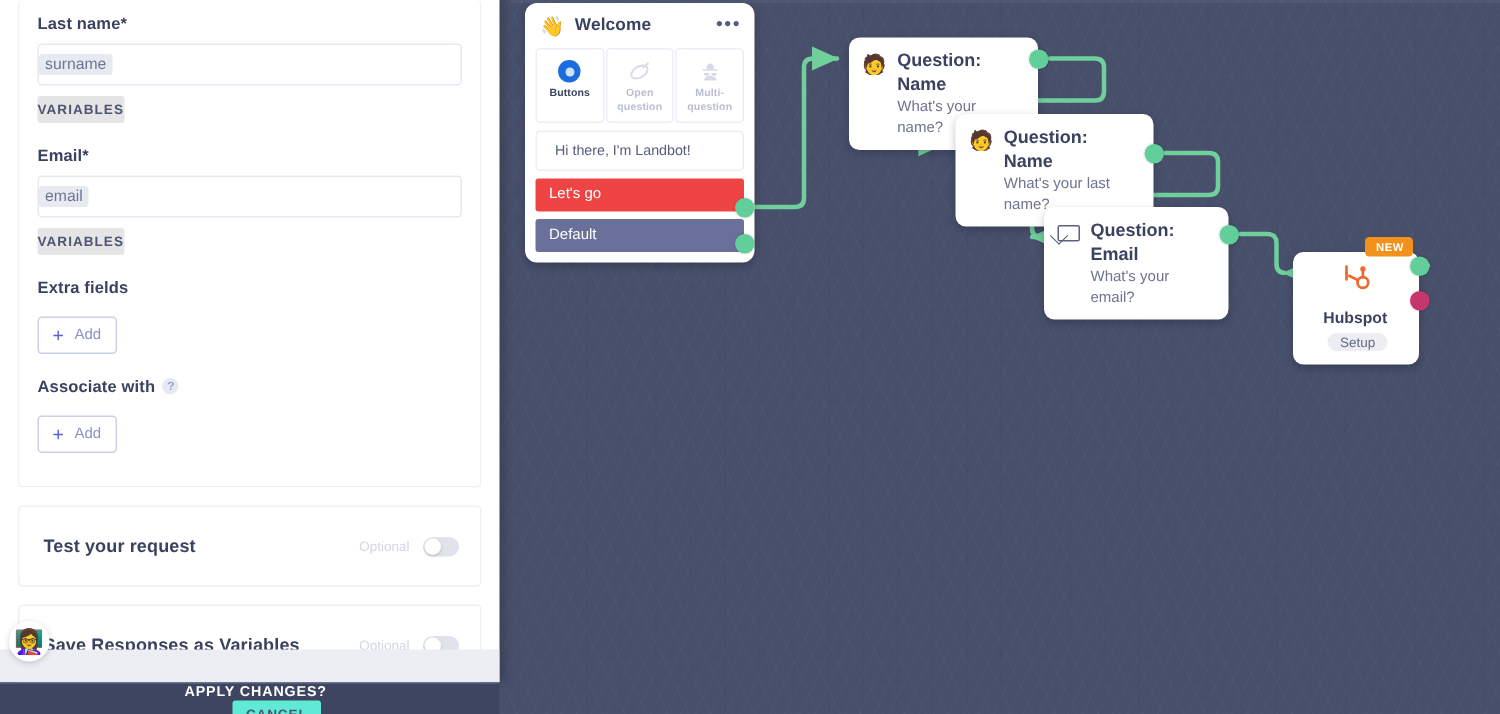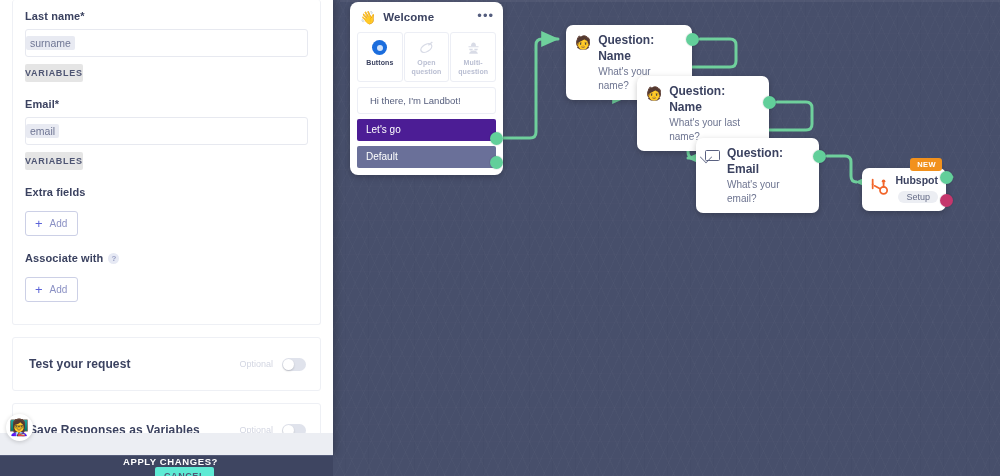--- a/index.html
+++ b/index.html
@@ -92,21 +92,21 @@
     border: 1px solid #eceef5;
     border-radius: 3px;
     padding: 7px 12px;
     font-size: 9.5px; color: #555d7c;
   }
   .choice {
     margin: 5px 7px 0; height: 22px; border-radius: 2px;
     display: flex; align-items: center; padding-left: 9px;
     font-size: 10px; color: #fff; position: relative;
   }
-  .choice.go { background: #4c1d95; }
+  .choice.go { background: #ef4444; }
   .choice.def { background: #6a7099; margin-bottom: 7px; }
 
   
   .qnode { padding: 7px 26px 8px 9px; display: flex; align-items: flex-start; gap: 7px; }
   .qnode .qico { font-size: 13px; line-height: 1; margin-top: 4px; flex: none; }
   .qnode .qttl { font-size: 12px; font-weight: bold; color: #3b4260; line-height: 1.35; }
   .qnode .qsub { font-size: 10px; color: #6d7490; line-height: 1.35; margin-top: 1px; }
   #q-name1  { left: 566px; top: 25px;  width: 126px; }
   #q-name2  { left: 637px; top: 76px;  width: 132px; }
   #q-email  { left: 696px; top: 138px; width: 123px; }
@@ -118,21 +118,21 @@
   .env::after {
     content:""; position:absolute; left:0.3px; top:0.1px;
     width:10.5px; height:10.5px; border-right:1.6px solid #5a6181; border-bottom:1.6px solid #5a6181;
     transform: rotate(45deg) scale(.72); transform-origin: top left;
   }
 
   
   #hubspot-node {
     left: 862px; top: 168px; width: 84px;
     padding: 6px 8px 7px 7px;
-    display: flex; align-items: center; gap: 5px;
+    display: flex; align-items: center; gap: 5px; flex-direction: column;
   }
   #hs-badge {
     position: absolute; right: 4px; top: -10px;
     background: #f2911c; color: #fff;
     font-size: 7.5px; font-weight: bold; letter-spacing: .4px;
     padding: 2px 6px 2px 7px; border-radius: 3px;
   }
   #hubspot-node .hs-txt { flex: 1; }
   #hubspot-node .hs-name { font-size: 10.5px; font-weight: bold; color: #3b4260; text-align:right;}
   #hubspot-node .hs-setup {

